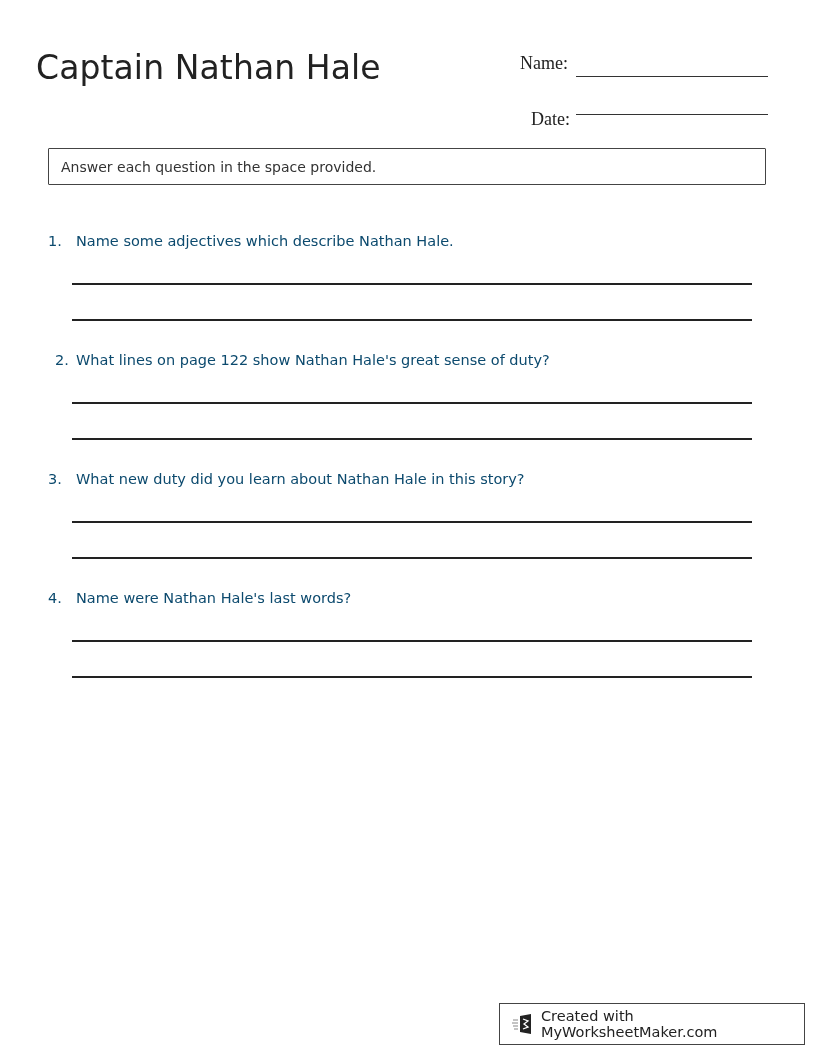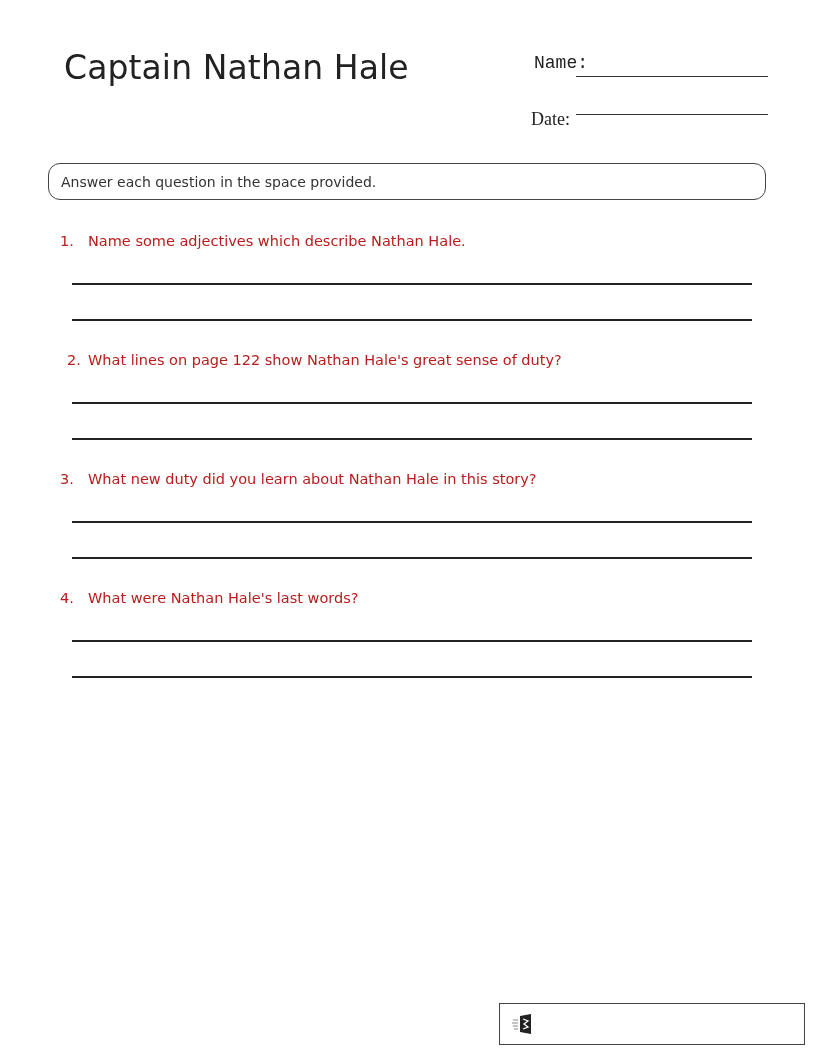--- a/index.html
+++ b/index.html
@@ -10,21 +10,21 @@
     body {
       width: 816px;
       height: 1056px;
       position: relative;
       overflow: hidden;
       color: #222222;
       font-family: "DejaVu Sans", "Liberation Sans", sans-serif;
     }
     .title {
       position: absolute;
-      left: 64px;
+      left: 36px;
       top: 47px;
       font-size: 33px;
       font-weight: normal;
       color: #222222;
       letter-spacing: 0.1px;
       margin: 0;
       line-height: 42px;
       font-family: "DejaVu Sans", "Liberation Sans", sans-serif;
     }
     .field-label {
@@ -38,36 +38,36 @@
     .field-line {
       position: absolute;
       left: 576px;
       width: 192px;
       height: 0;
       border-top: 1.5px solid #333333;
     }
     .instructions {
       position: absolute;
       left: 48px;
-      top: 163px;
+      top: 148px;
       width: 718px;
       height: 37px;
       border: 1.2px solid #444444;
-      border-radius: 12px;
+      border-radius: 1px;
       box-sizing: border-box;
       padding-left: 12px;
       font-size: 14px;
       line-height: 36px;
       color: #333333;
     }
     .question {
       position: absolute;
-      left: 60px;
+      left: 48px;
       font-size: 14.5px;
-      color: #b91c1c;
+      color: #0c4a6e;
       line-height: 20px;
     }
     .q-num {
       display: inline-block;
       width: 28px;
     }
     .answer-line {
       position: absolute;
       left: 72px;
       width: 680px;
@@ -94,21 +94,21 @@
       margin-right: 7px;
       display: inline-block;
     }
   </style>
 </head>
 <body>
 
 <h1 class="title">Captain Nathan Hale</h1>
 
 <div>
-  <span class="field-label" style="left:508px; top:53px;font-family:Liberation Mono, monospace;">Name:</span>
+  <span class="field-label" style="left:488px; top:53px;">Name:</span>
   <div class="field-line" style="top:76px;"></div>
 </div>
 
 <div>
   <span class="field-label" style="left:490px; top:109px;">Date:</span>
   <div class="field-line" style="top:114px;"></div>
 </div>
 
 <div class="instructions">Answer each question in the space provided.</div>
 
@@ -124,29 +124,30 @@
 <div class="answer-line" style="top:402px;"></div>
 <div class="answer-line" style="top:438px;"></div>
 
 <div class="question" style="top:469px;">
   <span class="q-num">3.</span><span>What new duty did you learn about Nathan Hale in this story?</span>
 </div>
 <div class="answer-line" style="top:521px;"></div>
 <div class="answer-line" style="top:557px;"></div>
 
 <div class="question" style="top:588px;">
-  <span class="q-num">4.</span><span>What were Nathan Hale's last words?</span>
+  <span class="q-num">4.</span><span>Name were Nathan Hale's last words?</span>
 </div>
 <div class="answer-line" style="top:640px;"></div>
 <div class="answer-line" style="top:676px;"></div>
 
 <div class="footer-badge">
   <span class="footer-icon">
     <svg width="22" height="22" viewBox="0 0 22 22">
       <line x1="1" y1="7" x2="6" y2="7" stroke="#888" stroke-width="1"></line>
       <line x1="0" y1="10" x2="6" y2="10" stroke="#888" stroke-width="1"></line>
       <line x1="1" y1="13" x2="6" y2="13" stroke="#888" stroke-width="1"></line>
       <line x1="2" y1="16" x2="6" y2="16" stroke="#888" stroke-width="1"></line>
       <path d="M8 3 L19 1 L19 21 L8 19 Z" fill="#222"></path>
       <path d="M11 6 L16 8 L12 11 L16 14 L11 16" stroke="#fff" stroke-width="1.3" fill="none"></path>
     </svg>
   </span>
+  <span>Created with MyWorksheetMaker.com</span>
 </div>
 
 </body></html>

